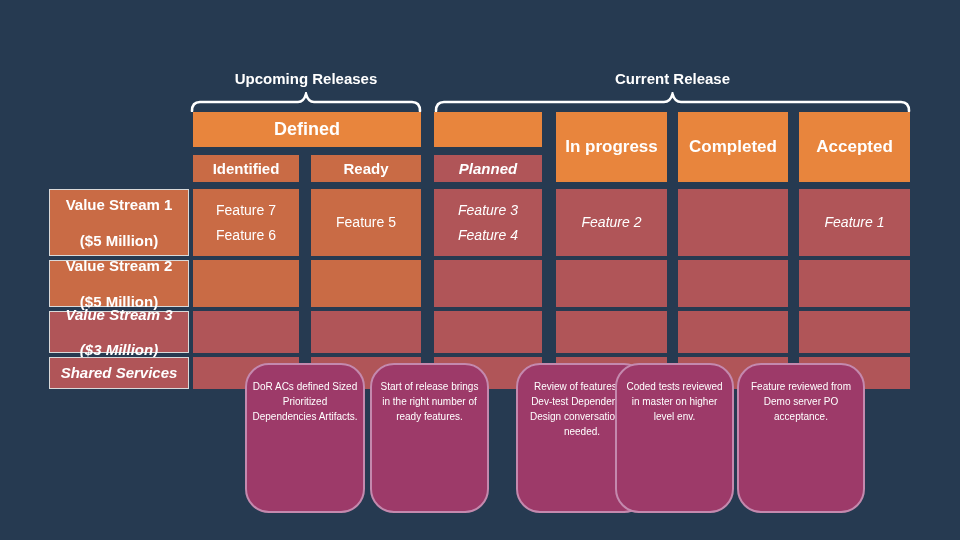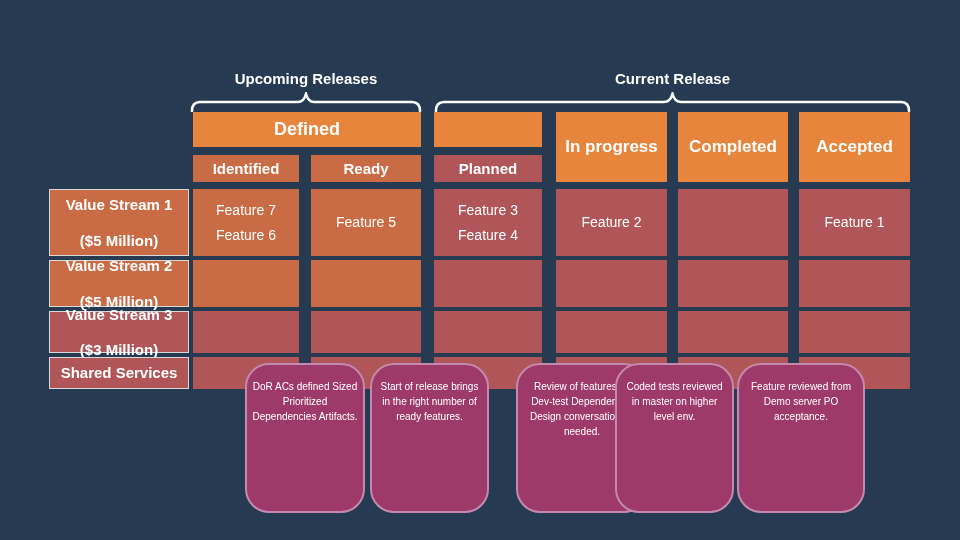--- a/index.html
+++ b/index.html
@@ -45,21 +45,21 @@
   .c-completed{left:678px;width:110px;}
   .c-accepted{left:799px;width:111px;}
   
   .r1{top:189px;height:67px;}
   .r2{top:260px;height:47px;}
   .r3{top:311px;height:42px;}
   .r4{top:357px;height:32px;}
 
   .fill-bright{background:var(--orange-bright,#E8853D);}
   .fill-orange{background:var(--orange-dark,#C96B45);}
-  .fill-maroon{background:var(--maroon,#B05558);}
+  .fill-maroon{background:var(--maroon,#B05558);font-style:italic;}
 
   .hdr-defined{left:193px;width:228px;top:112px;height:35px;font-size:18px;font-weight:700;}
   .hdr-spacer{left:434px;width:108px;top:112px;height:35px;}
   .sub{top:155px;height:27px;font-size:15px;font-weight:700;}
   .stage{top:112px;height:70px;font-size:17px;font-weight:700;}
 
   .rowhdr{
     border:1.5px solid var(--header-border,#D9D9D9);
     font-size:15px;font-weight:700;line-height:1.3;gap:16px;
   }

